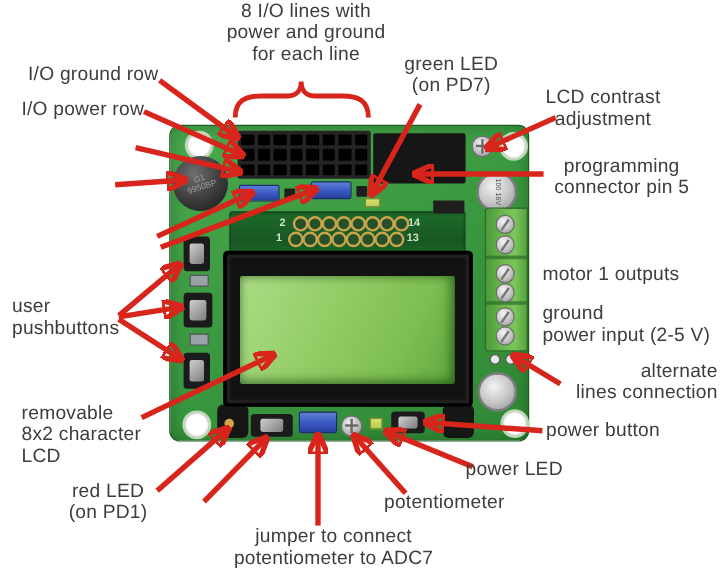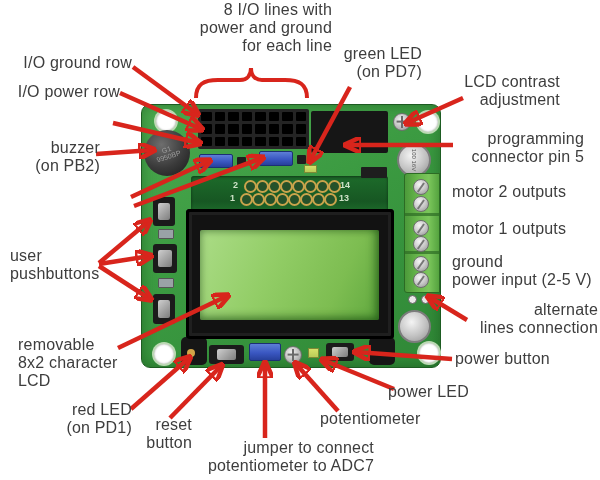--- a/index.html
+++ b/index.html
@@ -1,20 +1,20 @@
 <!DOCTYPE html>
 <html style="--pcb-green: #3b9a41; --lcd-screen-green: #8cc95f; --arrow-red: #d8251c; --label-text: #3d3d3d; --jumper-blue: #3a57c2; --terminal-green: #6ab84d;"><head>
 <meta charset="utf-8">
 <style>
   html,body{margin:0;padding:0;background:#fff;}
   #stage{position:relative;width:600px;height:480px;background:#fff;overflow:hidden;
          font-family:"Liberation Sans",sans-serif;color:var(--label-text,#3d3d3d);}
   .label{position:absolute;font-size:16px;line-height:18px;letter-spacing:.2px;
          white-space:pre-line;color:var(--label-text,#3d3d3d);z-index:30;}
-  .tc{text-align:right}.tr{text-align:right}
+  .tc{text-align:center}.tr{text-align:right}
 
   
   #pcb{position:absolute;left:141px;top:104px;width:298px;height:262px;z-index:1;
        background:linear-gradient(150deg,#4aa94e 0%,#3b9a41 45%,#2f8736 100%);
        border:1px solid #1d5c22;border-radius:9px;
        box-shadow:inset 0 0 14px rgba(0,40,0,.35);}
   .hole{position:absolute;border-radius:50%;background:#fff;
         box-shadow:0 0 0 2px #bcd9b4, inset 0 0 2px #999;z-index:4;}
   .part{position:absolute;}
 
@@ -254,41 +254,36 @@
     <line x1="453" y1="145" x2="347" y2="145" stroke-width="4.5" marker-end="url(#ah)"></line>
     <line x1="463" y1="98" x2="407" y2="123" stroke-width="4.5" marker-end="url(#ah)"></line>
     <line x1="350" y1="87" x2="310" y2="161" stroke-width="4.5" marker-end="url(#ah)"></line>
   </svg>
 
   <div class="label tc" style="left:178px;top:1px;width:154px">8 I/O lines with
 power and ground
 for each line</div>
   <div class="label tr" style="left:0px;top:83px;width:120px">I/O power row</div>
   <div class="label tr" style="left:10px;top:54px;width:122px">I/O ground row</div>
-  <div class="label tc" style="left:12px;top:139px;width:88px">buzzer
-(on PB2)</div>
   <div class="label" style="left:10px;top:247px;width:110px">user
 pushbuttons</div>
   <div class="label" style="left:18px;top:336px;width:120px">removable
 8x2 character
 LCD</div>
   <div class="label tc" style="left:48px;top:401px;width:84px">red LED
 (on PD1)</div>
-  <div class="label tc" style="left:134px;top:416px;width:58px">reset
-button</div>
   <div class="label tc" style="left:182px;top:439px;width:192px">jumper to connect
 potentiometer to ADC7</div>
   <div class="label" style="left:320px;top:410px;width:115px">potentiometer</div>
   <div class="label" style="left:388px;top:383px;width:90px">power LED</div>
   <div class="label" style="left:455px;top:350px;width:110px">power button</div>
   <div class="label tr" style="left:440px;top:301px;width:158px">alternate
 lines connection</div>
   <div class="label" style="left:452px;top:253px;width:148px">ground
 power input (2-5 V)</div>
   <div class="label" style="left:452px;top:220px;width:135px">motor 1 outputs</div>
-  <div class="label" style="left:452px;top:183px;width:135px">motor 2 outputs</div>
   <div class="label tc" style="left:452px;top:130px;width:132px">programming
 connector pin 5</div>
   <div class="label tc" style="left:445px;top:73px;width:115px">LCD contrast
 adjustment</div>
   <div class="label tc" style="left:330px;top:45px;width:92px">green LED
 (on PD7)</div>
 </div>
 
 </body></html>

